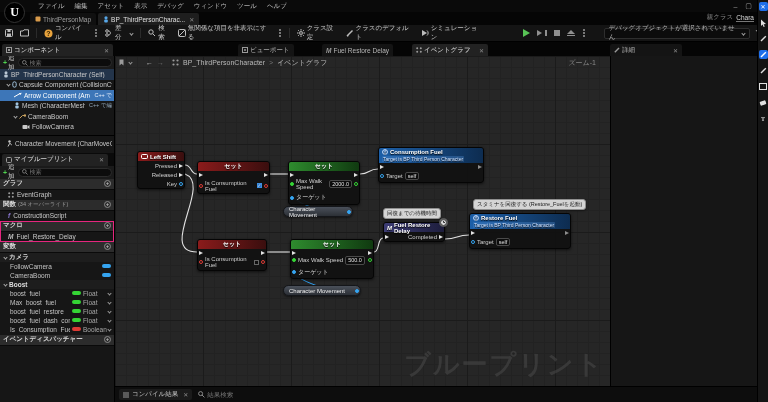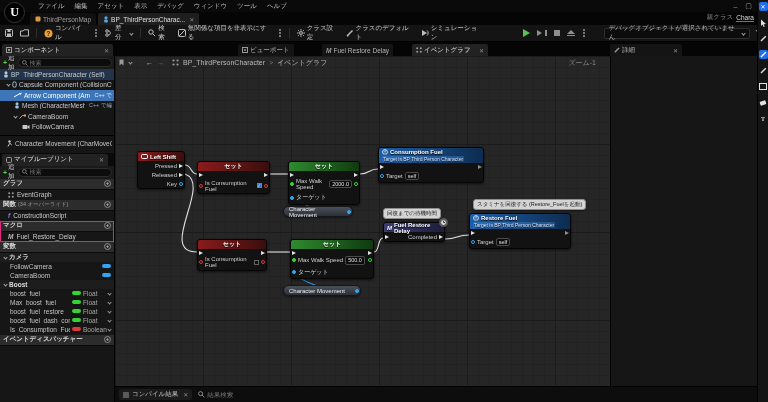--- a/index.html
+++ b/index.html
@@ -548,20 +548,21 @@
           <circle cx="5.5" cy="1.5" r="1.1" fill="#9a9a9a"></circle>
           <circle cx="1.5" cy="5.5" r="1.1" fill="#9a9a9a"></circle>
           <circle cx="5.5" cy="5.5" r="1.1" fill="#9a9a9a"></circle>
         </svg>
       </span>
     <span>BP_ThirdPersonCharacter</span>
     <span style="color:#777">&gt;</span>
     <span>イベントグラフ</span>
   </div>
   <div id="zoomlabel">ズーム-1</div>
+  <div id="watermark">ブループリント</div>
 
   <div class="node" style="left:22px;top:95px;width:48px">
     <div class="nhdr hred">
       <span class="cicon">
           <svg width="7" height="5">
             <rect x="0.5" y="0.5" width="6" height="4" rx="1" fill="none" stroke="#fff"></rect>
           </svg>
         </span>
       <span>Left Shift</span>
     </div>

